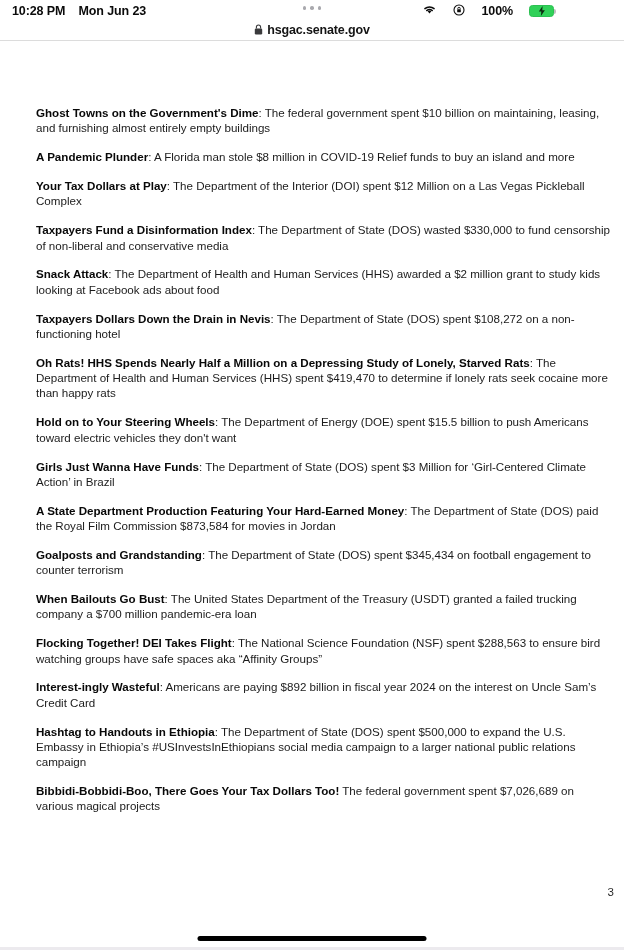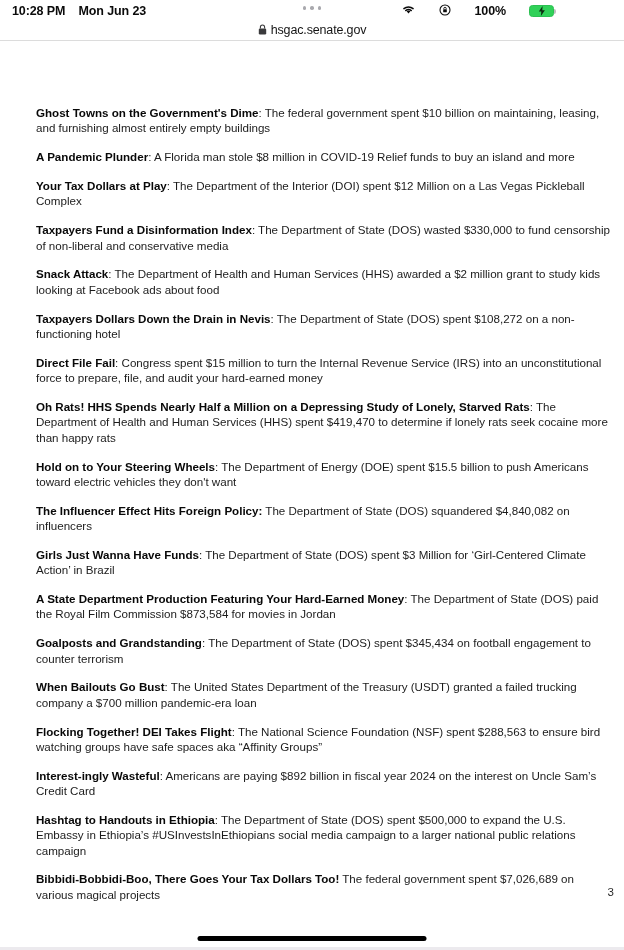--- a/index.html
+++ b/index.html
@@ -22,21 +22,21 @@
     width:564px; height:22px;
     display:flex; align-items:center;
     padding:0 12px;
     font-size:12.5px; font-weight:bold;
     color:#0b0b0b;
     letter-spacing:-0.1px;
   }
   .sb-left { display:flex; align-items:center; gap:13px; white-space:nowrap; }
   .sb-right {
     position:absolute; right:10px; top:0; height:22px;
-    display:flex; align-items:center; gap:23px;
+    display:flex; align-items:center; gap:16px;
   }
   .wifi-icon { display:block; }
   .lock-rot-icon { display:block; }
   .batt-pct { font-size:12.5px; font-weight:bold; color:#0b0b0b; }
   .battery {
     position:relative;
     width:25px; height:12.5px;
     border-radius:3.5px;
     background:#30d158;
     border:1px solid #2cc052;
@@ -50,21 +50,21 @@
   .bolt { display:block; }
 
   
   .urlbar {
     position:absolute; top:20px; left:0;
     width:624px; height:20px;
     display:flex; align-items:center; justify-content:center;
     gap:4px;
   }
   .url-text {
-    font-size:12.5px; font-weight:normal; color:#141414;
+    font-size:12.5px; font-weight:bold; color:#141414;
     letter-spacing:-0.15px;
     text-align:right;
   }
   .padlock { display:block; margin-bottom:1px; }
   .dots {
     position:absolute; top:6px; left:0; width:624px;
     display:flex; align-items:center; justify-content:center; gap:4px;
   }
   .dots i {
     display:block; width:3.5px; height:3.5px; border-radius:50%;
@@ -189,30 +189,24 @@
       <p class="item">
         <span class="hd">Taxpayers Fund a Disinformation Index</span><span class="bd">: The Department of State (DOS) wasted $330,000 to fund censorship of non-liberal and conservative media</span>
       </p>
       <p class="item">
         <span class="hd">Snack Attack</span><span class="bd">: The Department of Health and Human Services (HHS) awarded a $2 million grant to study kids looking at Facebook ads about food</span>
       </p>
       <p class="item">
         <span class="hd">Taxpayers Dollars Down the Drain in Nevis</span><span class="bd">: The Department of State (DOS) spent $108,272 on a non-functioning hotel</span>
       </p>
       <p class="item">
-        <span class="hd">Direct File Fail</span><span class="bd">: Congress spent $15 million to turn the Internal Revenue Service (IRS) into an unconstitutional force to prepare, file, and audit your hard-earned money</span>
-      </p>
-      <p class="item">
         <span class="hd">Oh Rats! HHS Spends Nearly Half a Million on a Depressing Study of Lonely, Starved Rats</span><span class="bd">: The Department of Health and Human Services (HHS) spent $419,470 to determine if lonely rats seek cocaine more than happy rats</span>
       </p>
       <p class="item">
         <span class="hd">Hold on to Your Steering Wheels</span><span class="bd">: The Department of Energy (DOE) spent $15.5 billion to push Americans toward electric vehicles they don't want</span>
-      </p>
-      <p class="item">
-        <span class="hd">The Influencer Effect Hits Foreign Policy:</span><span class="bd"> The Department of State (DOS) squandered $4,840,082 on influencers</span>
       </p>
       <p class="item">
         <span class="hd">Girls Just Wanna Have Funds</span><span class="bd">: The Department of State (DOS) spent $3 Million for ‘Girl-Centered Climate Action’ in Brazil</span>
       </p>
       <p class="item">
         <span class="hd">A State Department Production Featuring Your Hard-Earned Money</span><span class="bd">: The Department of State (DOS) paid the Royal Film Commission $873,584 for movies in Jordan</span>
       </p>
       <p class="item">
         <span class="hd">Goalposts and Grandstanding</span><span class="bd">: The Department of State (DOS) spent $345,434 on football engagement to counter terrorism</span>
       </p>

